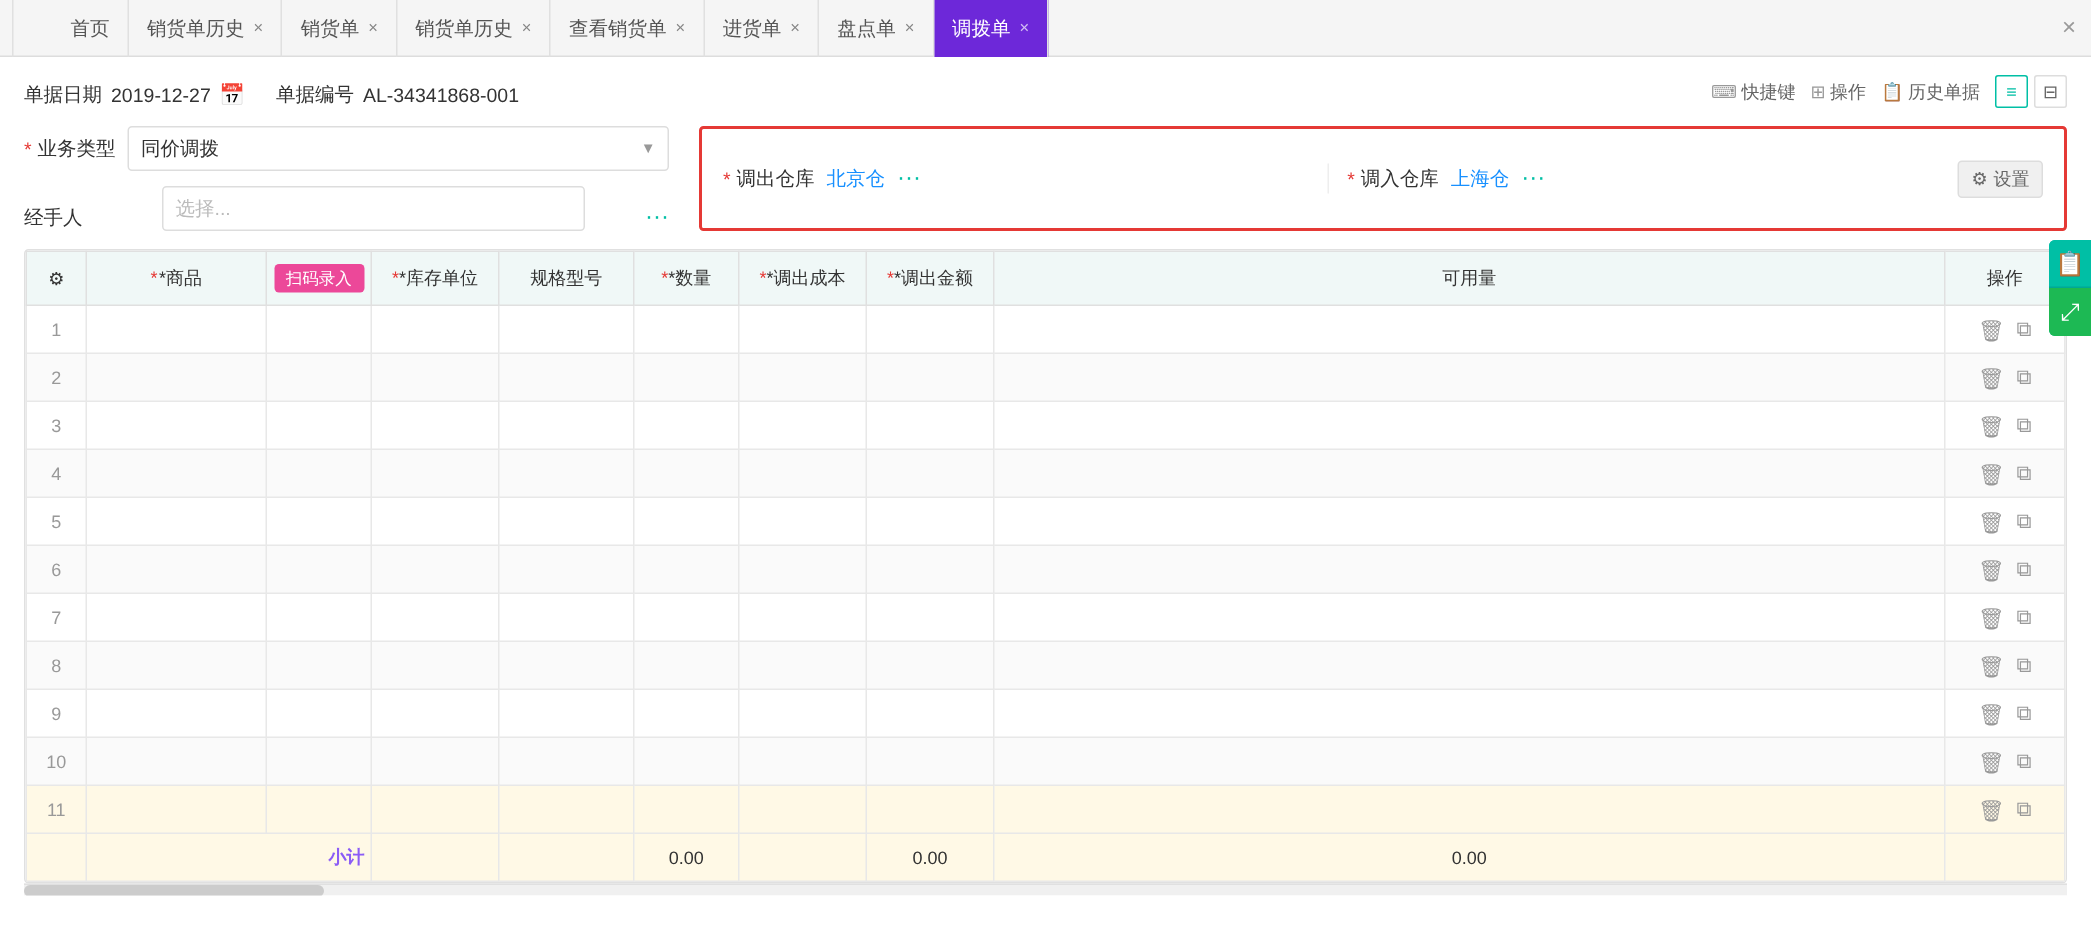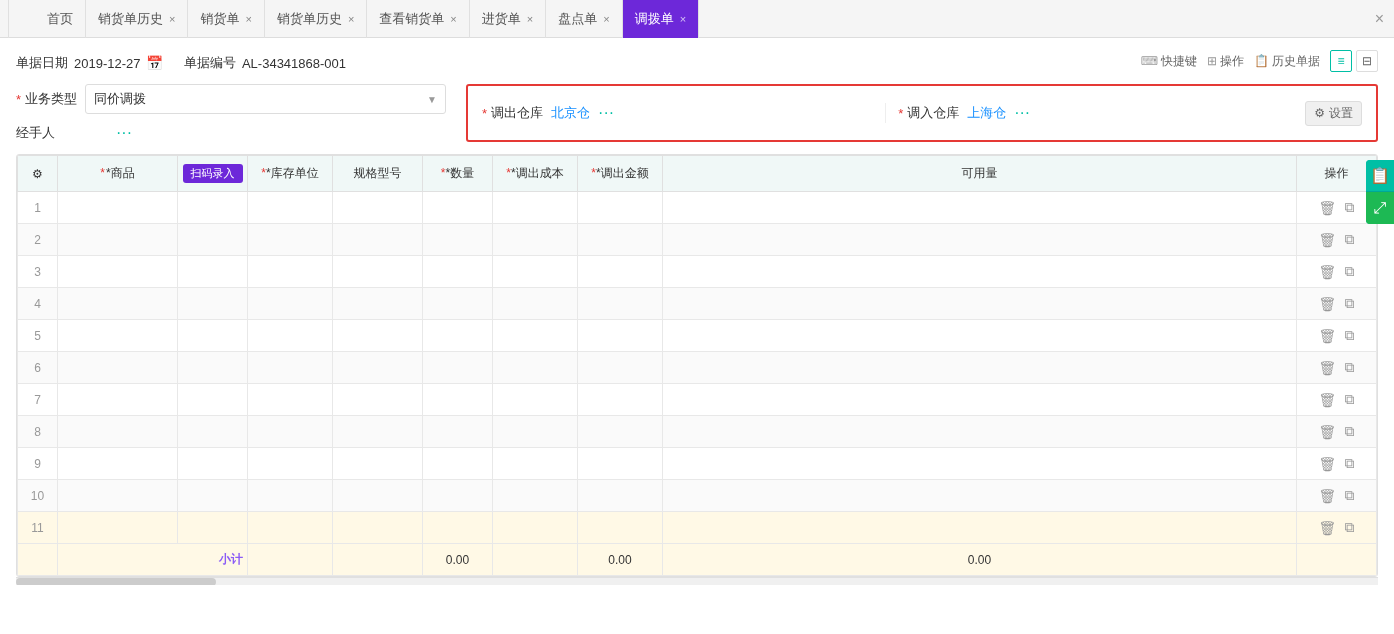--- a/index.html
+++ b/index.html
@@ -172,21 +172,21 @@
       color: #333;
       padding: 0 4px;
     }
     .td-num { color: #999; }
     .td-subtotal {
       background: #fff9e6 !important;
       font-weight: 500;
     }
 
     .scan-btn {
-      background: #6d28d9; color: #fff;
+      background: #ec4899; color: #fff;
       border: none; border-radius: 3px;
       padding: 2px 8px; font-size: 11px;
       cursor: pointer;
     }
 
     .action-icons {
       display: flex; align-items: center; justify-content: center; gap: 8px;
     }
     .action-icon {
       font-size: 14px; color: #999; cursor: pointer;
@@ -330,20 +330,23 @@
         <div class="form-input-wrap" style="position:relative; width:220px;">
           <span class="form-input-value">同价调拨</span>
           <span class="dropdown-arrow">▼</span>
         </div>
       </div>
 
       <div class="form-row">
         <span class="form-label" style="min-width:60px;">
           <span>经手人</span>
         </span>
+        <div class="form-input-wrap" style="width:220px; color:#bbb;">
+          <span style="color:#bbb;">选择...</span>
+        </div>
         <span class="more-btn">···</span>
       </div>
     </div>
 
     <div class="form-right-box">
       <div class="wh-field">
         <span class="wh-label">
           <span class="required-star">*</span>
           <span>调出仓库</span>
         </span>

